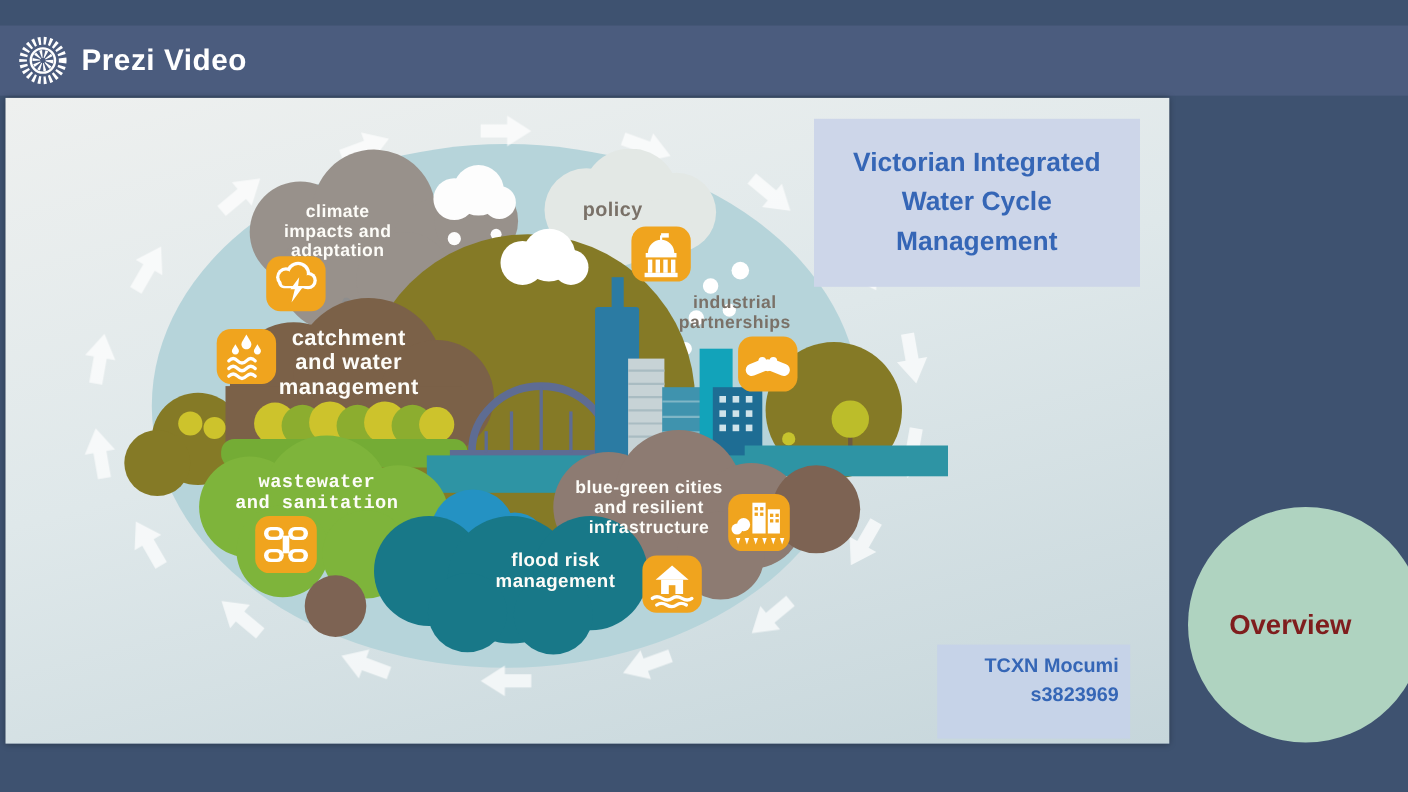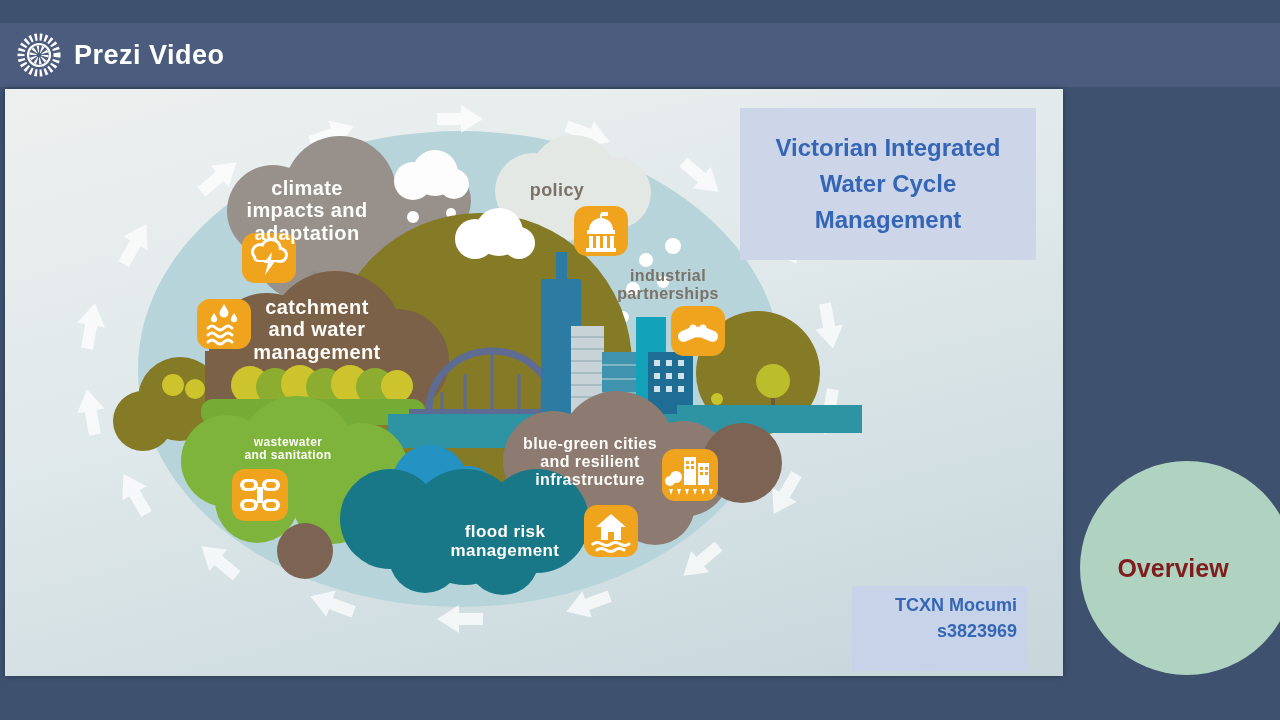--- a/index.html
+++ b/index.html
@@ -13,27 +13,27 @@
   
   .slide{position:absolute;left:5px;top:66px;width:1058px;height:587px;
          background:linear-gradient(165deg,#eef0ef 0%,#dfe8ea 45%,#c6d6db 100%);
          box-shadow:0 0 6px rgba(0,0,0,.35);overflow:hidden;}
   .scene{position:absolute;left:0;top:0;width:1058px;height:588px;}
   
   .dlabel{position:absolute;transform:translate(-50%,-50%);text-align:center;
           white-space:pre-line;font-weight:bold;line-height:1.12;letter-spacing:.4px;}
   .dlabel.white{color:#fdfcf8;}
   .dlabel.gray{color:#7a7168;}
-  .l-climate{left:302px;top:122px;font-size:20px;}
+  .l-climate{left:302px;top:122px;font-size:16px;}
   .l-policy{left:552px;top:101px;font-size:18px;}
   .l-industrial{left:663px;top:196px;font-size:16px;}
   .l-catchment{left:312px;top:241px;font-size:20px;}
-  .l-wastewater{left:283px;top:360px;font-size:12px;}
+  .l-wastewater{left:283px;top:360px;font-size:17px;font-family:Liberation Mono, monospace;}
   .l-bluegreen{left:585px;top:373px;font-size:16px;}
-  .l-flood{left:500px;top:452px;font-size:17px;}
+  .l-flood{left:500px;top:430px;font-size:17px;}
   
   .title-box{position:absolute;left:735px;top:19px;width:296px;height:152px;background:#cdd6e9;
              display:flex;align-items:center;justify-content:center;}
   .title-text{white-space:pre-line;text-align:center;color:#3566b6;font-size:24px;
               font-weight:bold;line-height:1.5;}
   .credits{position:absolute;right:36px;top:497px;width:175px;height:85px;background:#c6d3e8;
            padding:7px 10px;text-align:right;color:#3566b6;font-weight:bold;
            font-size:18px;line-height:1.42;}
   
   .overview-bubble{position:absolute;left:1080px;top:438px;width:214px;height:214px;

